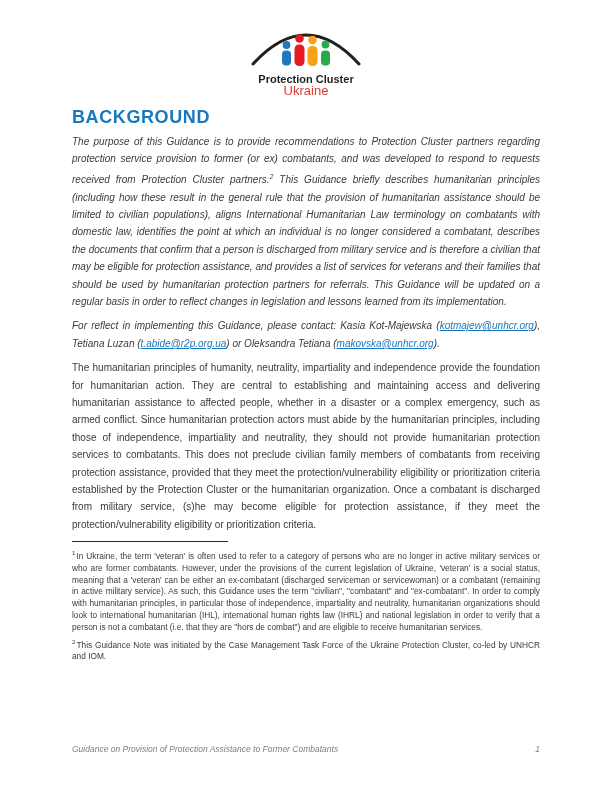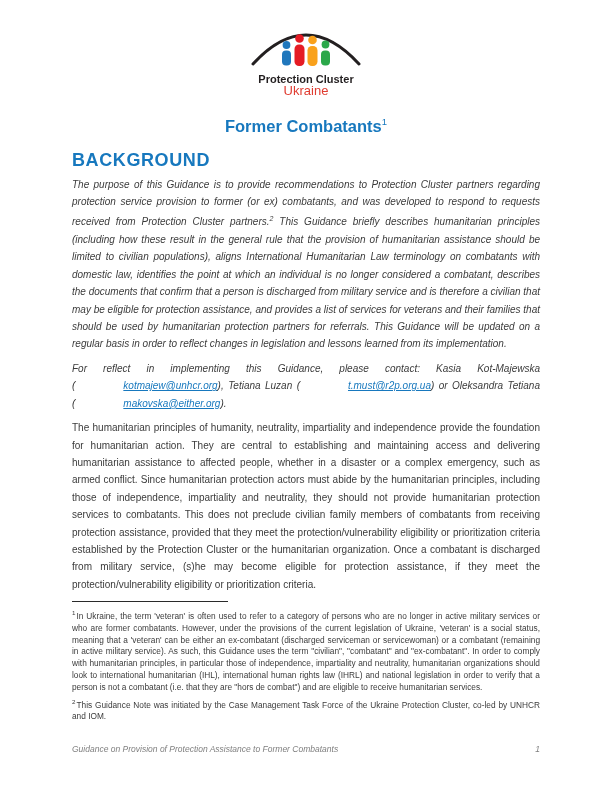--- a/index.html
+++ b/index.html
@@ -47,21 +47,21 @@
   p.body {
     margin: 8px 0 0;
     font-size: 10px;
     line-height: 17.4px;
     text-align: justify;
     color: #3b3b3b;
   }
   p.tight { margin-top: 7px; }
   .it { font-style: italic; }
   p.body sup { font-size: 7px; }
-  a.email { color: #1778be; text-decoration: underline; cursor: pointer; padding-left: 48px; }
+  a.email { color: #1778be; text-decoration: underline; cursor: pointer; }
   .bold-inline { font-weight: normal; }
 
   
   .fnsep { margin-top: 8px; width: 156px; border-top: 1px solid #2a2a2a; height: 0; }
   p.fn {
     margin: 5px 0 0;
     font-size: 8.3px;
     line-height: 11.8px;
     text-align: justify;
     color: #3b3b3b;
@@ -99,28 +99,27 @@
       <g>
         <circle cx="84.5" cy="16.5" r="3.9" fill="#2ba84a"></circle>
         <rect x="80" y="22.5" width="9" height="15" rx="4" fill="#2ba84a"></rect>
       </g>
     </svg>
     <div class="logo-name">Protection Cluster</div>
     <div class="logo-region">Ukraine</div>
   </div>
 
   <h1 class="title">
-    <span class="tl"><span>Former Combatants</span><sup>1</sup></span>
   </h1>
 
   <h2 class="sec">BACKGROUND</h2>
 
   <p class="body it"><span>The purpose of this Guidance is to provide recommendations to Protection Cluster partners regarding protection service provision to former (or ex) combatants, and was developed to respond to requests received from Protection Cluster partners.</span><sup>2</sup><span> This Guidance briefly describes humanitarian principles (including how these result in the general rule that the provision of humanitarian assistance should be limited to civilian populations), aligns International Humanitarian Law terminology on combatants with domestic law, identifies the point at which an individual is no longer considered a combatant, describes the documents that confirm that a person is discharged from military service and is therefore a civilian that may be eligible for protection assistance, and provides a list of services for veterans and their families that should be used by humanitarian protection partners for referrals. This Guidance will be updated on a regular basis in order to reflect changes in legislation and lessons learned from its implementation.</span></p>
 
-  <p class="body it tight"><span>For reflect in implementing this Guidance, please contact: Kasia Kot-Majewska (</span><a class="email">kotmajew@unhcr.org</a><span>), Tetiana Luzan (</span><a class="email">t.must@r2p.org.ua</a><span>) or Oleksandra Tetiana (</span><a class="email">makovska@either.org</a><span>).</span></p>
+  <p class="body it tight"><span>For reflect in implementing this Guidance, please contact: Kasia Kot-Majewska (</span><a class="email">kotmajew@unhcr.org</a><span>), Tetiana Luzan (</span><a class="email">t.abide@r2p.org.ua</a><span>) or Oleksandra Tetiana (</span><a class="email">makovska@unhcr.org</a><span>).</span></p>
 
 
   <p class="body tight"><span>The humanitarian principles of humanity, neutrality, impartiality and independence provide the foundation for humanitarian action. They are central to establishing and maintaining access and delivering humanitarian assistance to affected people, whether in a disaster or a complex emergency, such as armed conflict. Since humanitarian protection actors must abide by the humanitarian principles, including those of </span><span class="bold-inline">independence, impartiality and neutrality,</span><span> they should not provide humanitarian protection services to combatants. This does not preclude civilian family members of combatants from receiving protection assistance, provided that they meet the protection/vulnerability eligibility or prioritization criteria established by the Protection Cluster or the humanitarian organization. Once a combatant is discharged from military service, (s)he may become eligible for protection assistance, if they meet the protection/vulnerability eligibility or prioritization criteria.</span></p>
 
   <div class="fnsep"></div>
 
   <p class="fn"><sup>1</sup><span>In Ukraine, the term 'veteran' is often used to refer to a category of persons who are no longer in active military services or who are former combatants. However, under the provisions of the current legislation of Ukraine, 'veteran' is a social status, meaning that a 'veteran' can be either an ex-combatant (discharged serviceman or servicewoman) or a combatant (remaining in active military service). As such, this Guidance uses the term "civilian", "combatant" and "ex-combatant". In order to comply with humanitarian principles, in particular those of independence, impartiality and neutrality, humanitarian organizations should look to international humanitarian (IHL), international human rights law (IHRL) and national legislation in order to verify that a person is not a combatant (i.e. that they are "hors de combat") and are eligible to receive humanitarian services.</span></p>
 
   <p class="fn fn2"><sup>2</sup><span>This Guidance Note was initiated by the Case Management Task Force of the Ukraine Protection Cluster, co-led by UNHCR and IOM.</span></p>
 

